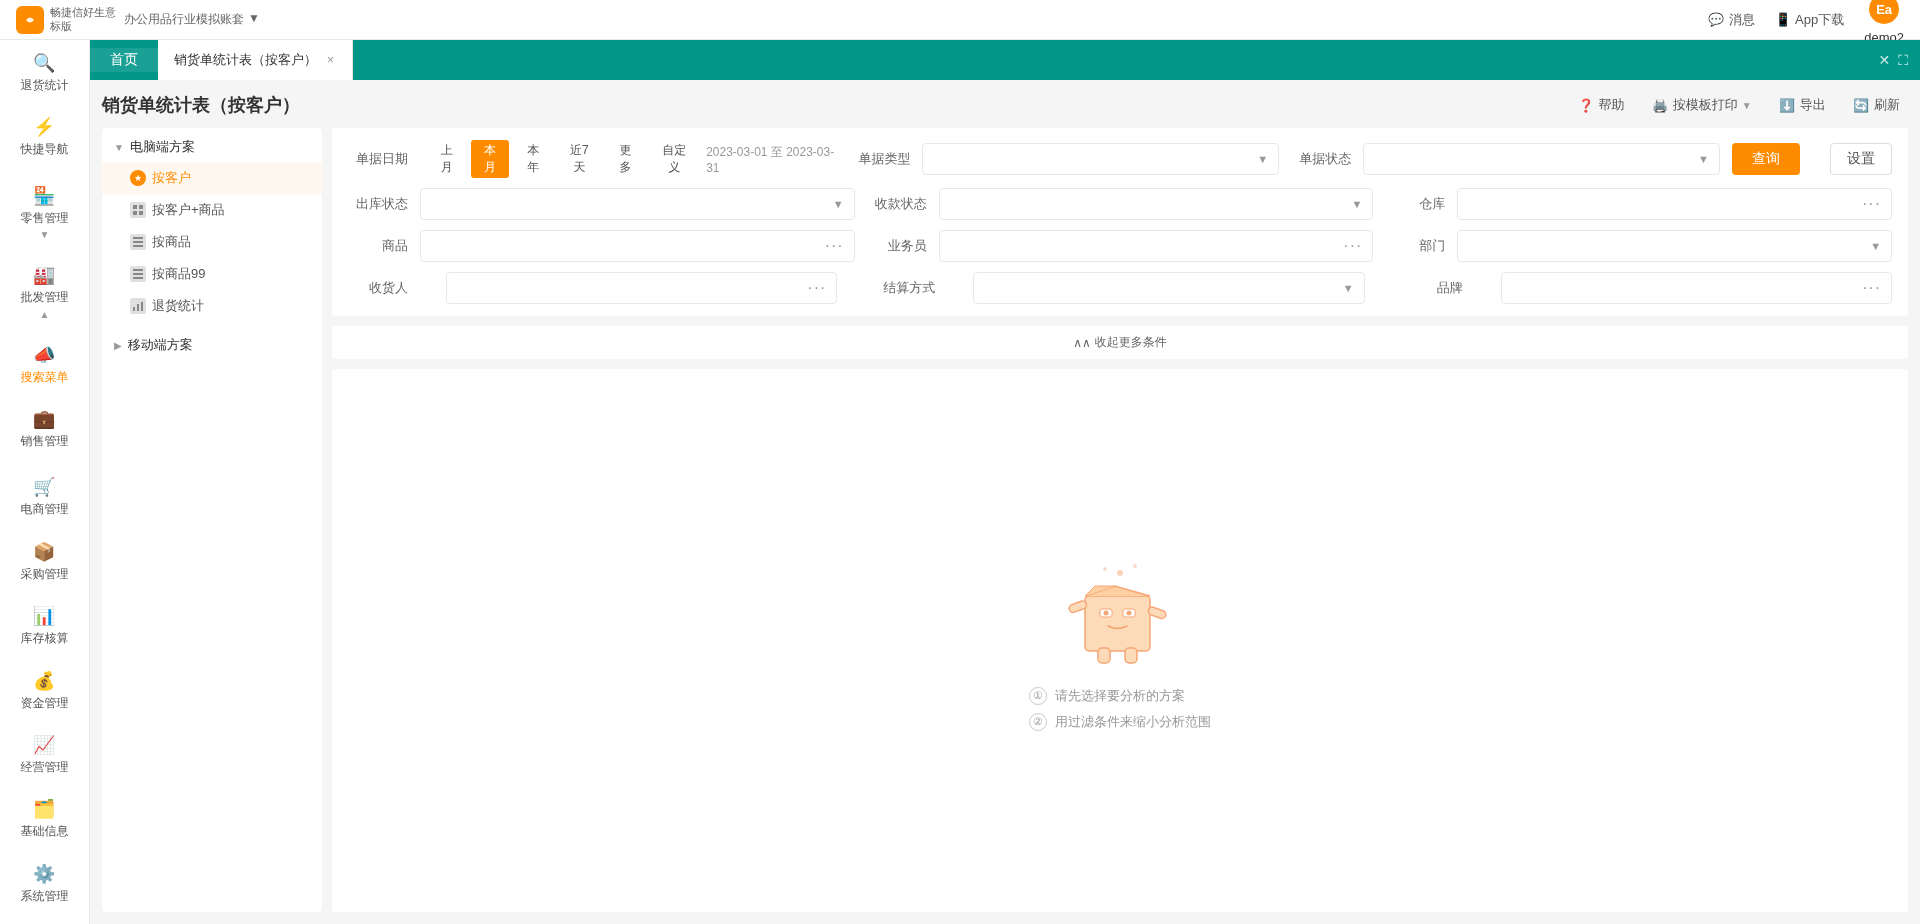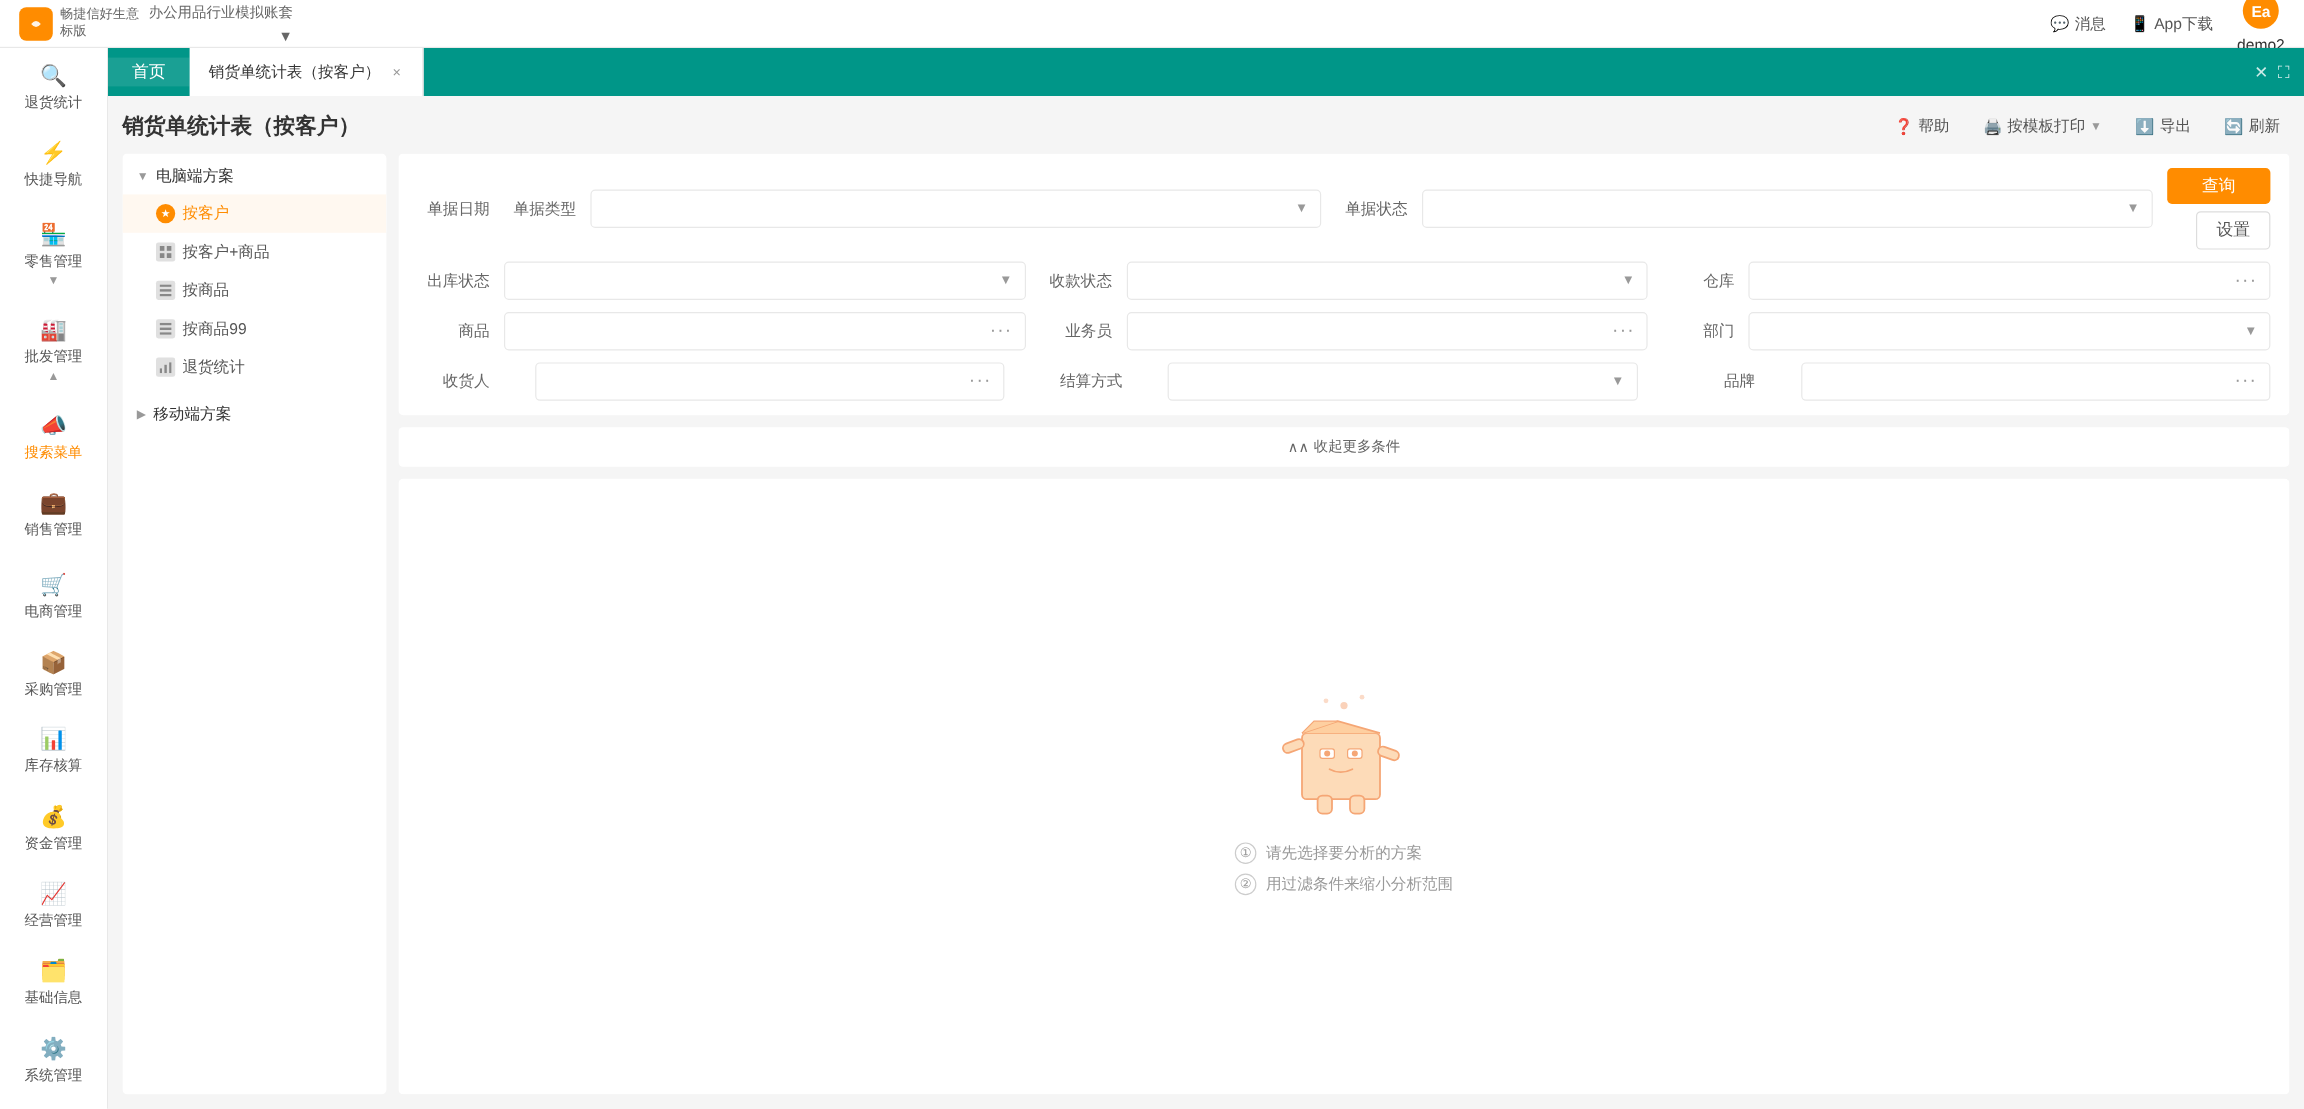--- a/index.html
+++ b/index.html
@@ -40,24 +40,23 @@
     }
     .logo-text {
       font-size: 11px;
       color: #666;
       line-height: 1.2;
     }
     .system-label {
       font-size: 12px;
       color: #666;
       display: flex;
-      align-items: flex-end;
+      align-items: flex-start;
       gap: 4px;
       cursor: pointer;
-      flex-direction: column;
     }
     .top-header-right {
       display: flex;
       align-items: center;
       gap: 20px;
     }
     .header-btn {
       display: flex;
       align-items: center;
       gap: 4px;
@@ -692,31 +691,42 @@
             </div>
           </div>
         </div>
 
         <div class="filter-panel">
 
           <div class="filter-box">
 
             <div class="filter-row">
               <span class="filter-label">单据日期</span>
+              <div style="display:flex;align-items:center;gap:4px;flex:1.5;">
+                <div class="date-quick-btns">
+                  <button class="date-quick-btn">上月</button>
+                  <button class="date-quick-btn active">本月</button>
+                  <button class="date-quick-btn">本年</button>
+                  <button class="date-quick-btn">近7天</button>
+                  <button class="date-quick-btn">更多</button>
+                  <button class="date-quick-btn">自定义</button>
+                </div>
+                <span class="date-range-text">2023-03-01 至 2023-03-31</span>
+              </div>
               <span class="filter-label">单据类型</span>
               <div class="filter-control" style="flex:1.2;">
                 <span class="filter-control-text"></span>
                 <span class="filter-control-arrow">▼</span>
               </div>
               <span class="filter-label">单据状态</span>
               <div class="filter-control" style="flex:1.2;">
                 <span class="filter-control-text"></span>
                 <span class="filter-control-arrow">▼</span>
               </div>
-              <div style="display:flex;flex-direction:column;gap:6px;margin-left:auto;">
+              <div style="display:flex;flex-direction:row;gap:6px;margin-left:auto;">
                 <button class="action-btn-primary">查询</button>
                 <button class="action-btn-secondary">设置</button>
               </div>
             </div>
 
             <div class="filter-row">
               <span class="filter-label">出库状态</span>
               <div class="filter-control" style="flex:1;">
                 <span class="filter-control-text"></span>
                 <span class="filter-control-arrow">▼</span>

